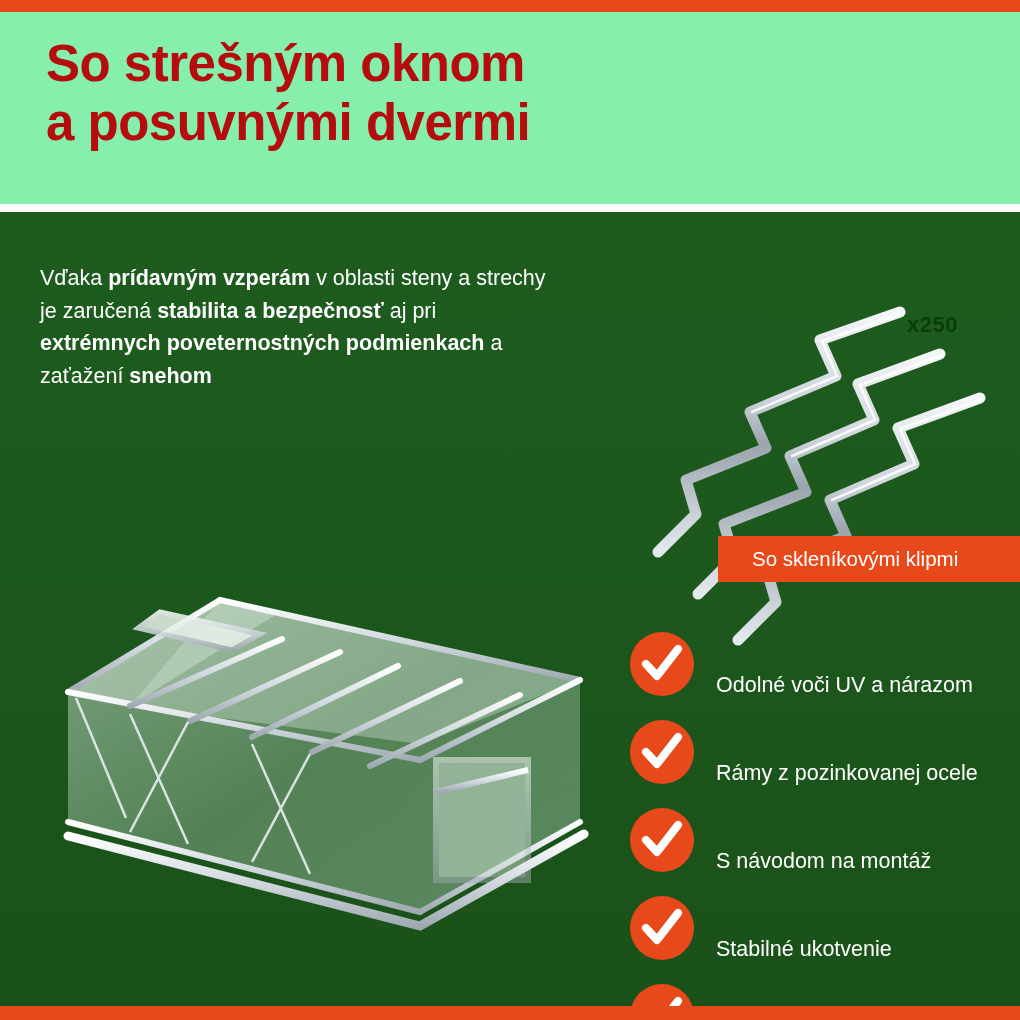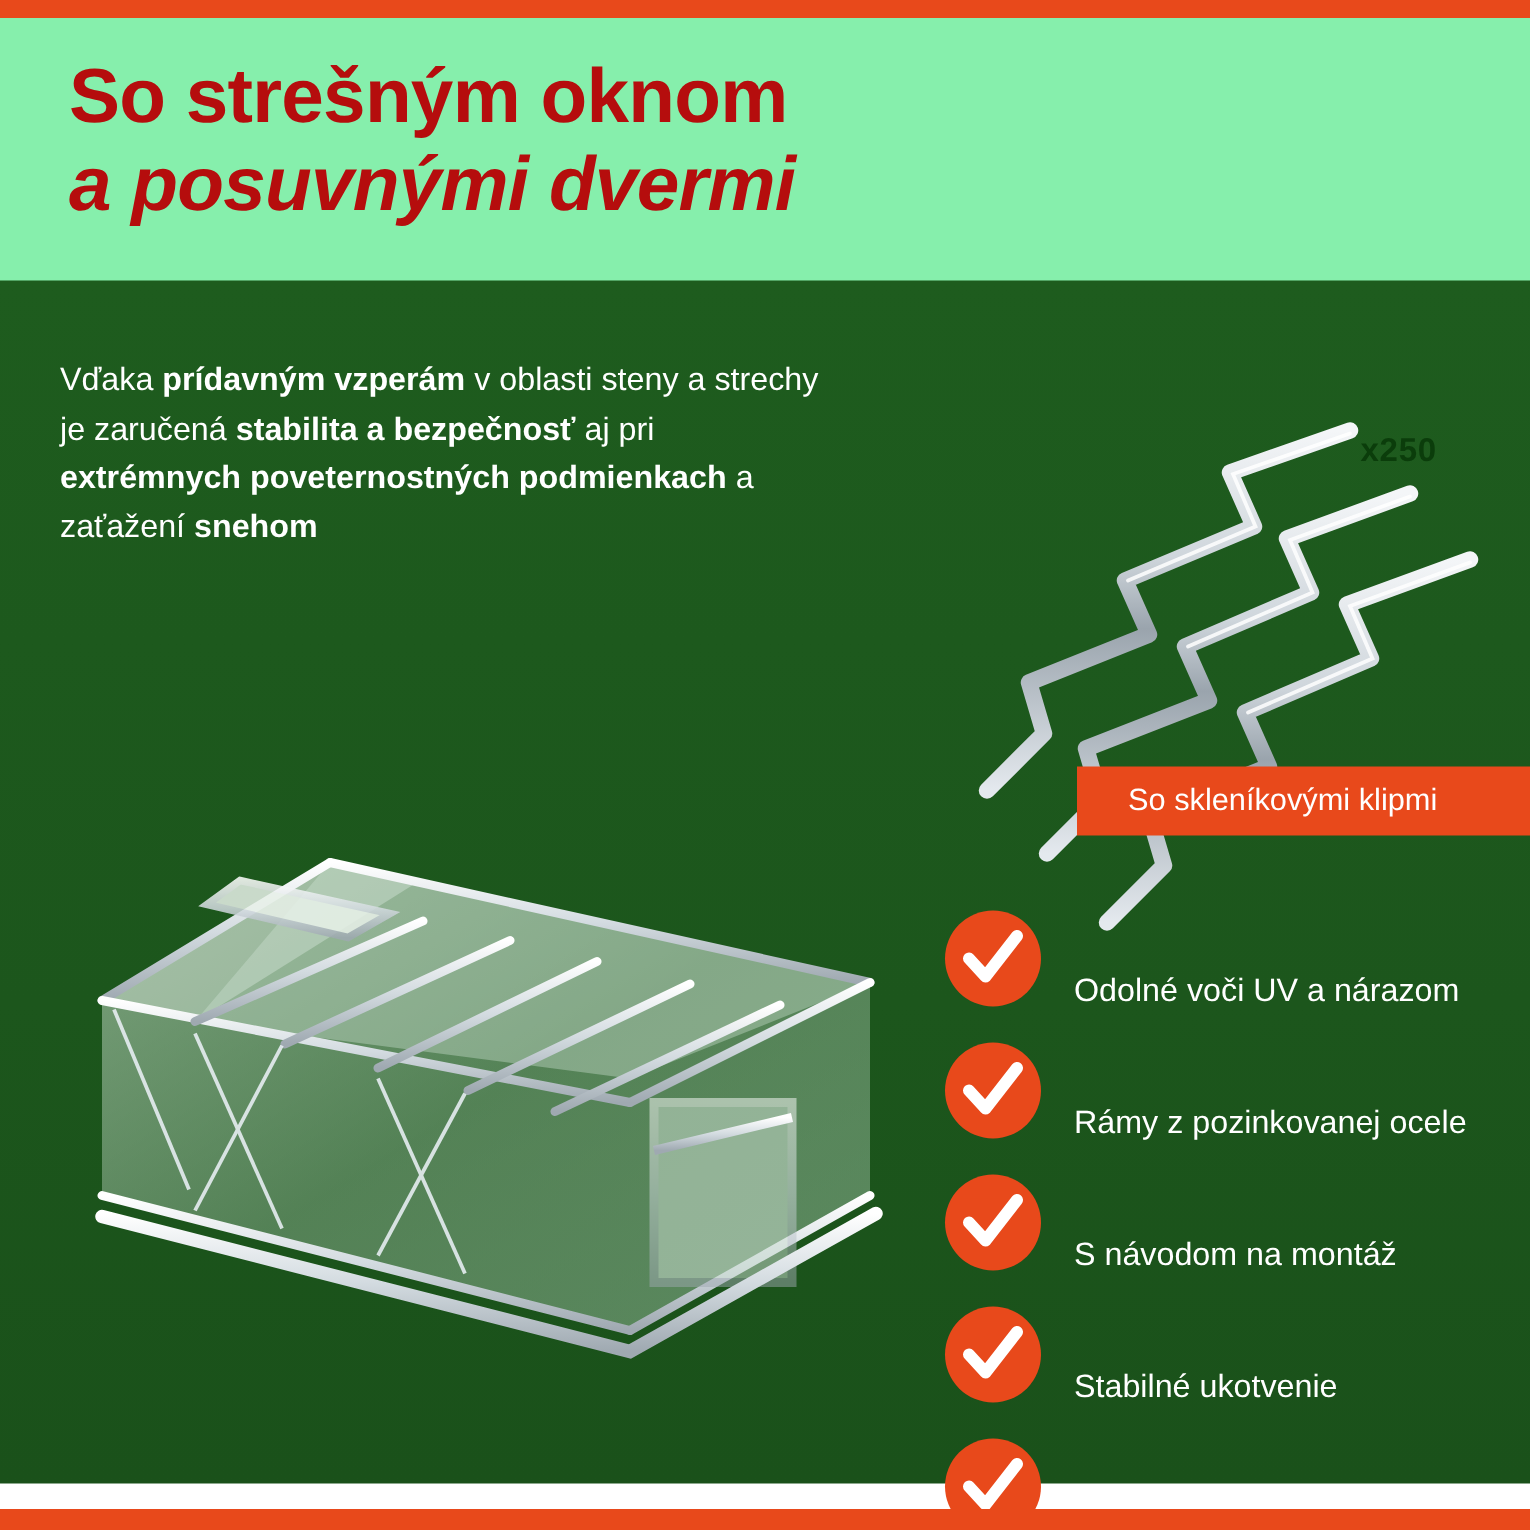--- a/index.html
+++ b/index.html
@@ -44,26 +44,26 @@
     position: absolute;
     left: 46px;
     top: 22px;
     width: 720px;
     color: #b50d0d;
     font-weight: bold;
     font-size: 51px;
     line-height: 1.16;
     letter-spacing: -0.5px;
   }
-  .header-title .line2 { display: block; font-style: italic; }
+  .header-title .line2 { display: block; }
   
   .body-green {
     position: absolute;
     left: 0;
-    top: 187px;
+    top: 212px;
     width: 1020px;
     height: 802px;
     background: #1f5c1f;
     background: linear-gradient(180deg, #1e5c1e 0%, #1c561c 60%, #1a511a 100%);
     text-decoration: underline;
   }
   
   .intro {
     position: absolute;
     left: 40px;

